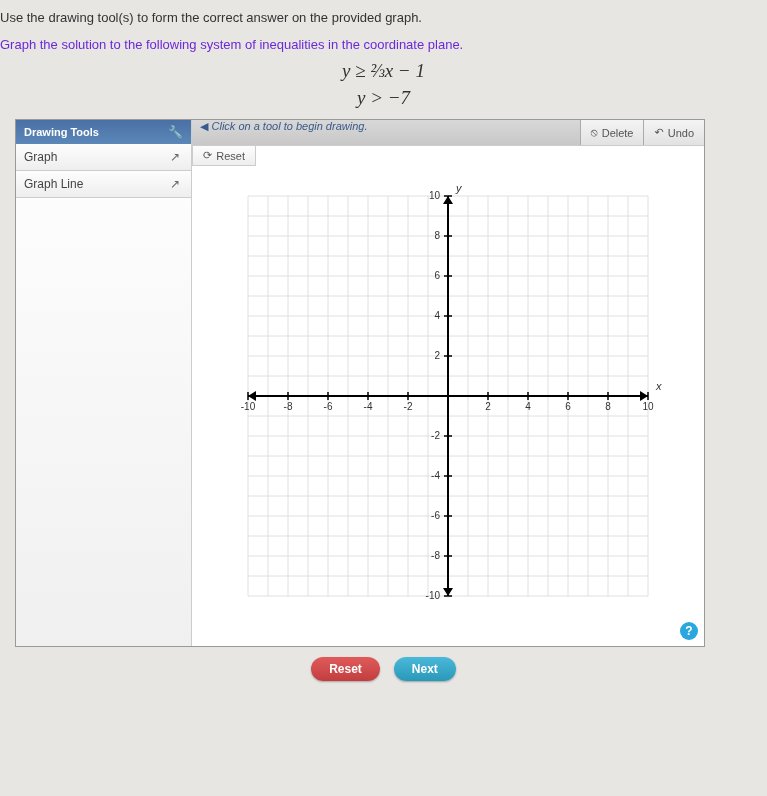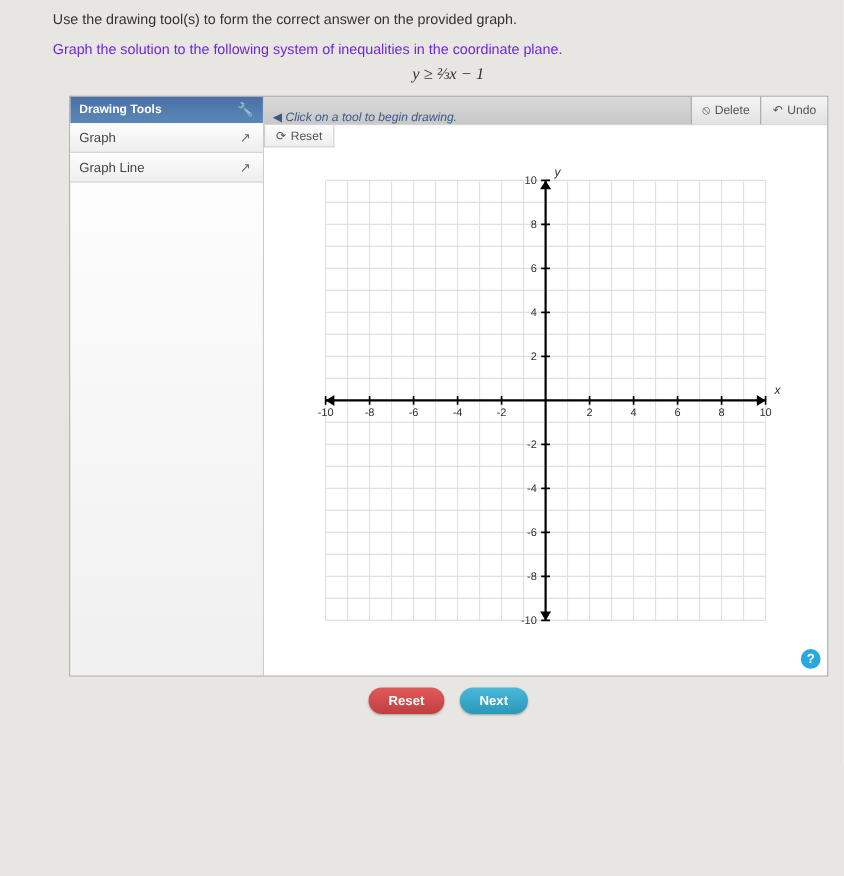--- a/index.html
+++ b/index.html
@@ -4,24 +4,24 @@
   <style>
     * { box-sizing: border-box; margin: 0; padding: 0; }
     body {
       font-family: Arial, sans-serif;
       background: #e8e6e3;
       width: 767px;
       height: 796px;
       overflow: hidden;
       color: #333;
     }
-    .container { padding: 10px 0; margin-left: 48px; }
+    .container { padding: 10px 0; }
     .instruction { font-size: 13px; color: #333; margin-bottom: 12px; }
     .problem { font-size: 13px; color: #6d28d9; margin-bottom: 6px; }
-    .equations { text-align: center; font-size: 15px; font-family: 'Times New Roman', serif; font-style: italic; margin-bottom: 8px; line-height: 1.4; }
+    .equations { text-align: center; font-size: 19px; font-family: 'Times New Roman', serif; font-style: italic; margin-bottom: 8px; line-height: 1.4; }
     .widget {
       display: flex;
       border: 1px solid #999;
       background: #fff;
       width: 690px;
       margin-left: 15px;
     }
     .tools-panel {
       width: 176px;
       background: linear-gradient(#fff, #f0f0f0);
@@ -46,21 +46,21 @@
       border-bottom: 1px solid #ccc;
       font-size: 12px;
       color: #444;
       background: linear-gradient(#fdfdfd, #eee);
       cursor: pointer;
     }
     .tool-row .t-icon { width: 16px; height: 16px; display: flex; align-items: center; justify-content: center; font-size: 12px; color: #666; }
     .main-panel { flex: 1; position: relative; }
     .toolbar {
       display: flex;
-      align-items: flex-end;
+      align-items: flex-start;
       border-bottom: 1px solid #ccc;
       background: linear-gradient(#d8d8d8, #c8c8c8);
       height: 26px;
     }
     .toolbar .hint {
       flex: 1;
       font-size: 11px;
       color: #3a5a8a;
       padding-left: 8px;
       font-style: italic;
@@ -136,20 +136,21 @@
     .pill.next { background: linear-gradient(#4ab8d8, #2a98b8); }
   </style>
 </head>
 <body>
 
 <div class="container">
   <p class="instruction">Use the drawing tool(s) to form the correct answer on the provided graph.</p>
   <p class="problem">Graph the solution to the following system of inequalities in the coordinate plane.</p>
   <div class="equations">
     <div>y ≥ ⅔x − 1</div>
+    <div>y &gt; −7</div>
   </div>
 
   <div class="widget">
     <div class="tools-panel">
       <div class="tools-header">
         <span>Drawing Tools</span>
         <span class="wrench">🔧</span>
       </div>
       <div class="tool-row">
         <span>Graph</span>

